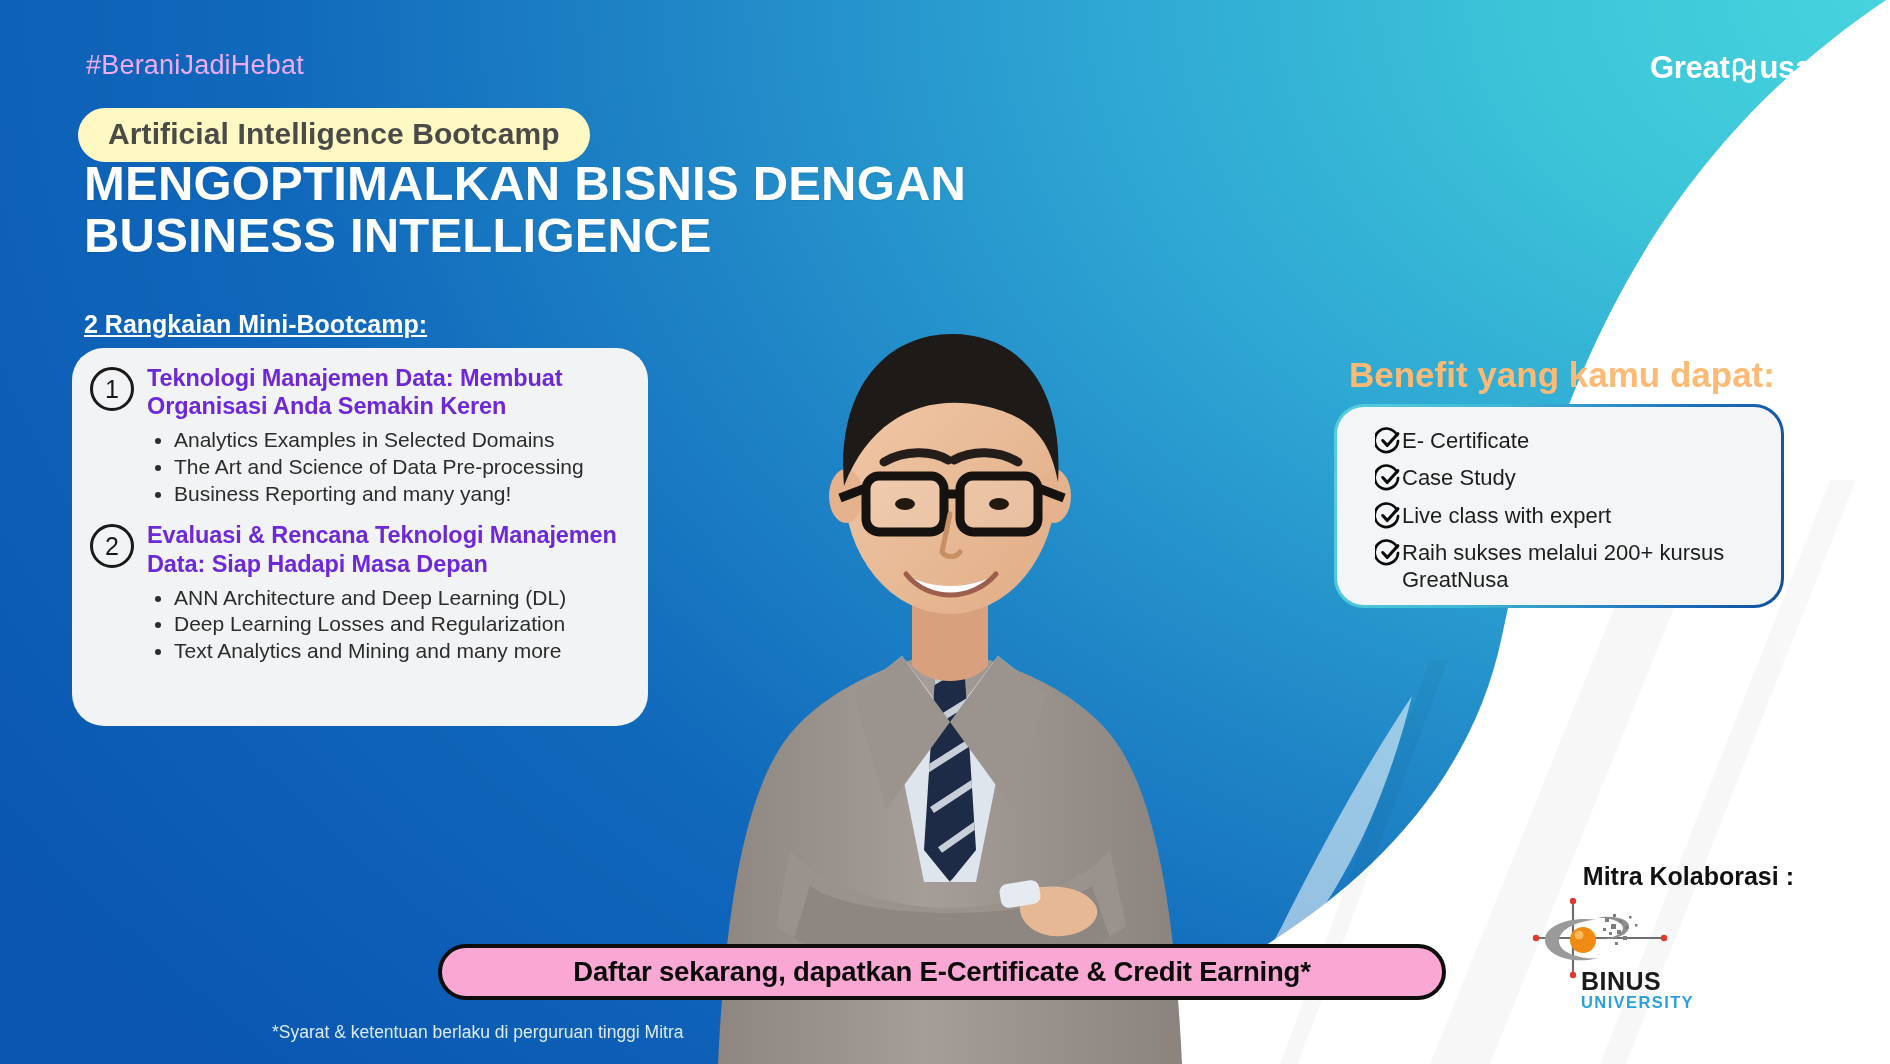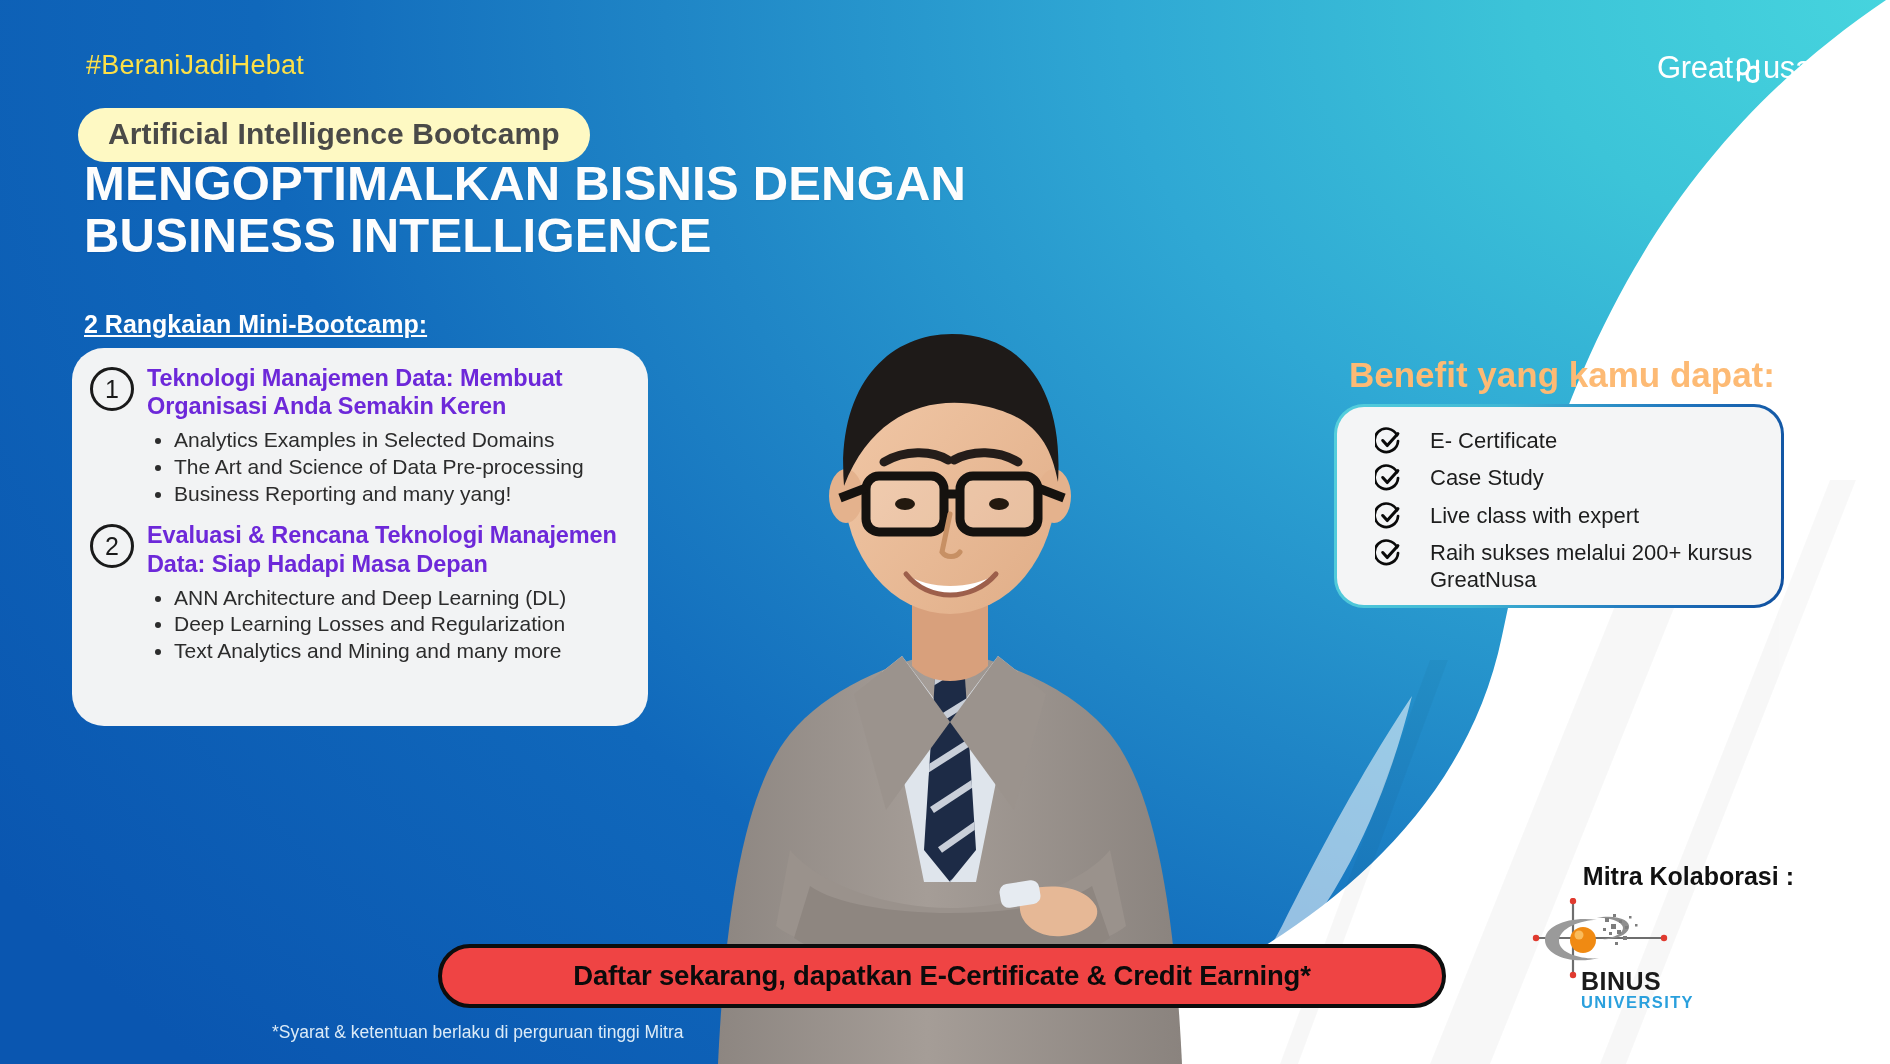--- a/index.html
+++ b/index.html
@@ -21,28 +21,28 @@
   }
   .bg-white-wave {
     position: absolute; top: -4px; right: -2px;
     width: 1080px; height: 1072px;
   }
   .bg-stripes { position: absolute; top:0; right:0; width: 760px; height: 1064px; }
 
   
   .hashtag {
     position: absolute; left: 86px; top: 50px;
-    font-size: 27px; color: #fde047; letter-spacing: .2px;
+    font-size: 27px; color: #f0abfc; letter-spacing: .2px;
   }
   .logo-wrap {
     position: absolute; right: 78px; top: 50px;
     display: flex; align-items: center;
   }
   .logo-text {
-    font-size: 31px; font-weight: 400; color: #ffffff; letter-spacing: -.3px;
+    font-size: 31px; font-weight: 700; color: #ffffff; letter-spacing: -.3px;
     display: flex; align-items: center;
   }
   .logo-n { display:inline-block; width: 30px; height: 31px; position: relative; top: 2px; }
 
   
   .badge {
     position: absolute; left: 78px; top: 108px;
     background: #fef9c3; border-radius: 30px;
     padding: 9px 30px 11px 30px;
     font-size: 30px; font-weight: 700; color: #4a4a48;
@@ -105,30 +105,30 @@
     width: 450px; height: 204px;
     border-radius: 30px;
     padding: 3px;
     background: linear-gradient(100deg, #55cfdc 0%, #3fb6d4 35%, #2074bd 72%, #0f4f9e 100%);
   }
   .benefit-inner {
     width: 100%; height: 100%;
     background: #f4f5f6; border-radius: 27px;
     padding: 20px 18px 18px 38px;
   }
-  .ben-row { display: flex; align-items: flex-start; gap: 28px; }
+  .ben-row { display: flex; align-items: flex-start; gap: 0; }
   .ben-row + .ben-row { margin-top: 10px; }
   .ben-label { font-size: 22px; color: #1d1d1d; line-height: 1.2; padding-top: 1px; }
   .check { flex: 0 0 auto; width: 27px; height: 27px; }
 
   
   .cta {
     position: absolute; left: 438px; top: 944px;
-    width: 1008px; height: 64px;
-    background: #ef4444;
+    width: 1008px; height: 56px;
+    background: #f9a8d4;
     border: 4px solid #0d0d0d;
     border-radius: 40px;
     display: flex; align-items: center; justify-content: center;
     font-size: 27.5px; font-weight: 700; color: #0b0b0b;
     letter-spacing: -.2px;
   }
   .footnote {
     position: absolute; left: 272px; top: 1022px;
     font-size: 17.5px; color: #dcebf7;
   }

